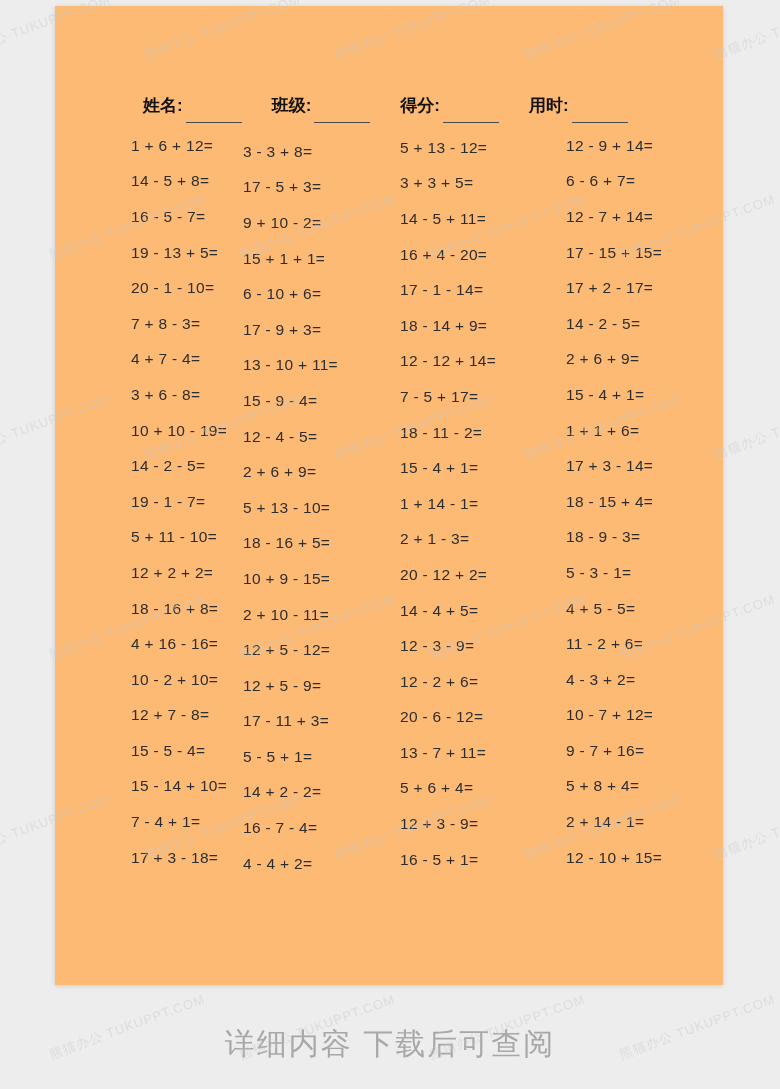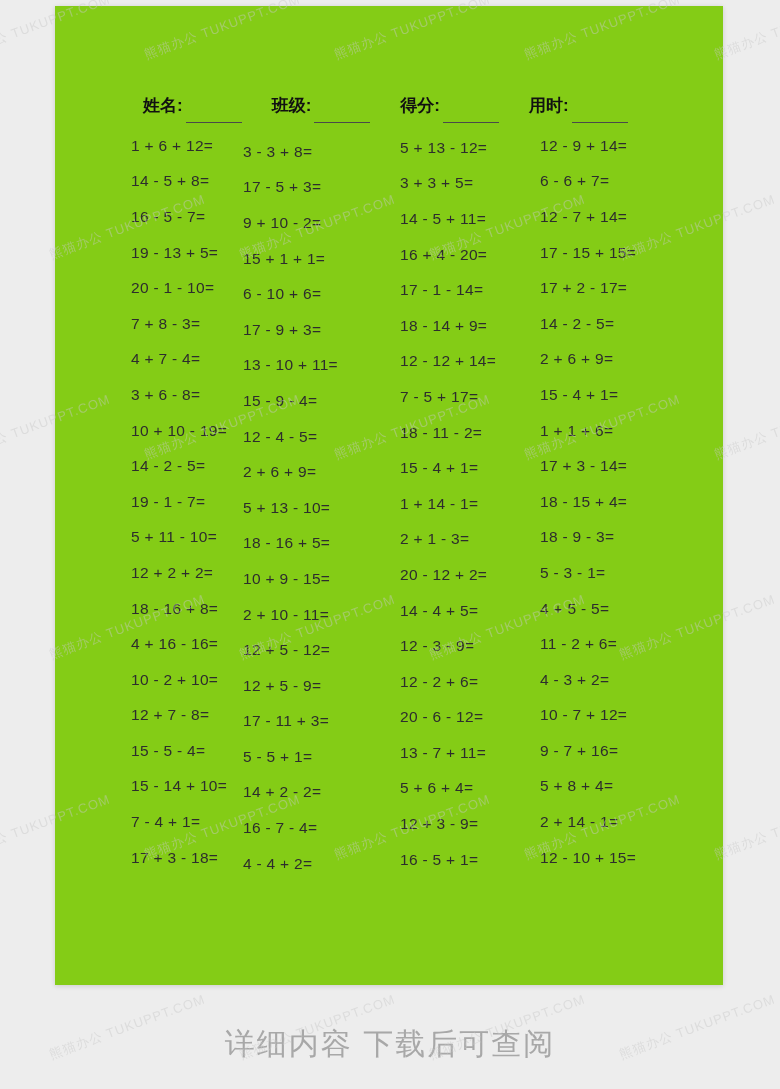--- a/index.html
+++ b/index.html
@@ -7,21 +7,21 @@
   body {
     position: relative;
     background: #ededed;
     font-family: "Liberation Sans", sans-serif;
     overflow: hidden;
   }
   .page {
     position: absolute;
     left: 55px; top: 6px;
     width: 668px; height: 979px;
-    background: #84cc16;
+    background: #fdba74;
     box-shadow: 0 1px 5px rgba(0,0,0,0.14);
     z-index: 1;
   }
   .header {
     position: absolute;
     left: 88px; top: 88px;
     display: flex;
     align-items: flex-end;
     gap: 30px;
     font-size: 17px;
@@ -36,21 +36,21 @@
     height: 16px;
     border-bottom: 1.5px solid #4a4a4a;
     margin-left: 3px;
     transform: translateY(6px);
   }
   .columns { position: absolute; left: 0; top: 122px; width: 668px; }
   .col { position: absolute; top: 0; width: 140px; }
   .col[data-col="0"] { left: 76px; }
   .col[data-col="1"] { left: 188px; padding-top: 6px; }
   .col[data-col="2"] { left: 345px; padding-top: 2px; }
-  .col[data-col="3"] { left: 485px; }
+  .col[data-col="3"] { left: 511px; }
   .problem {
     height: 35.6px;
     display: flex;
     align-items: center;
     font-size: 15.5px;
     color: #2d2d2d;
     white-space: nowrap;
     letter-spacing: 0.3px;
   }
   .footer-caption {

